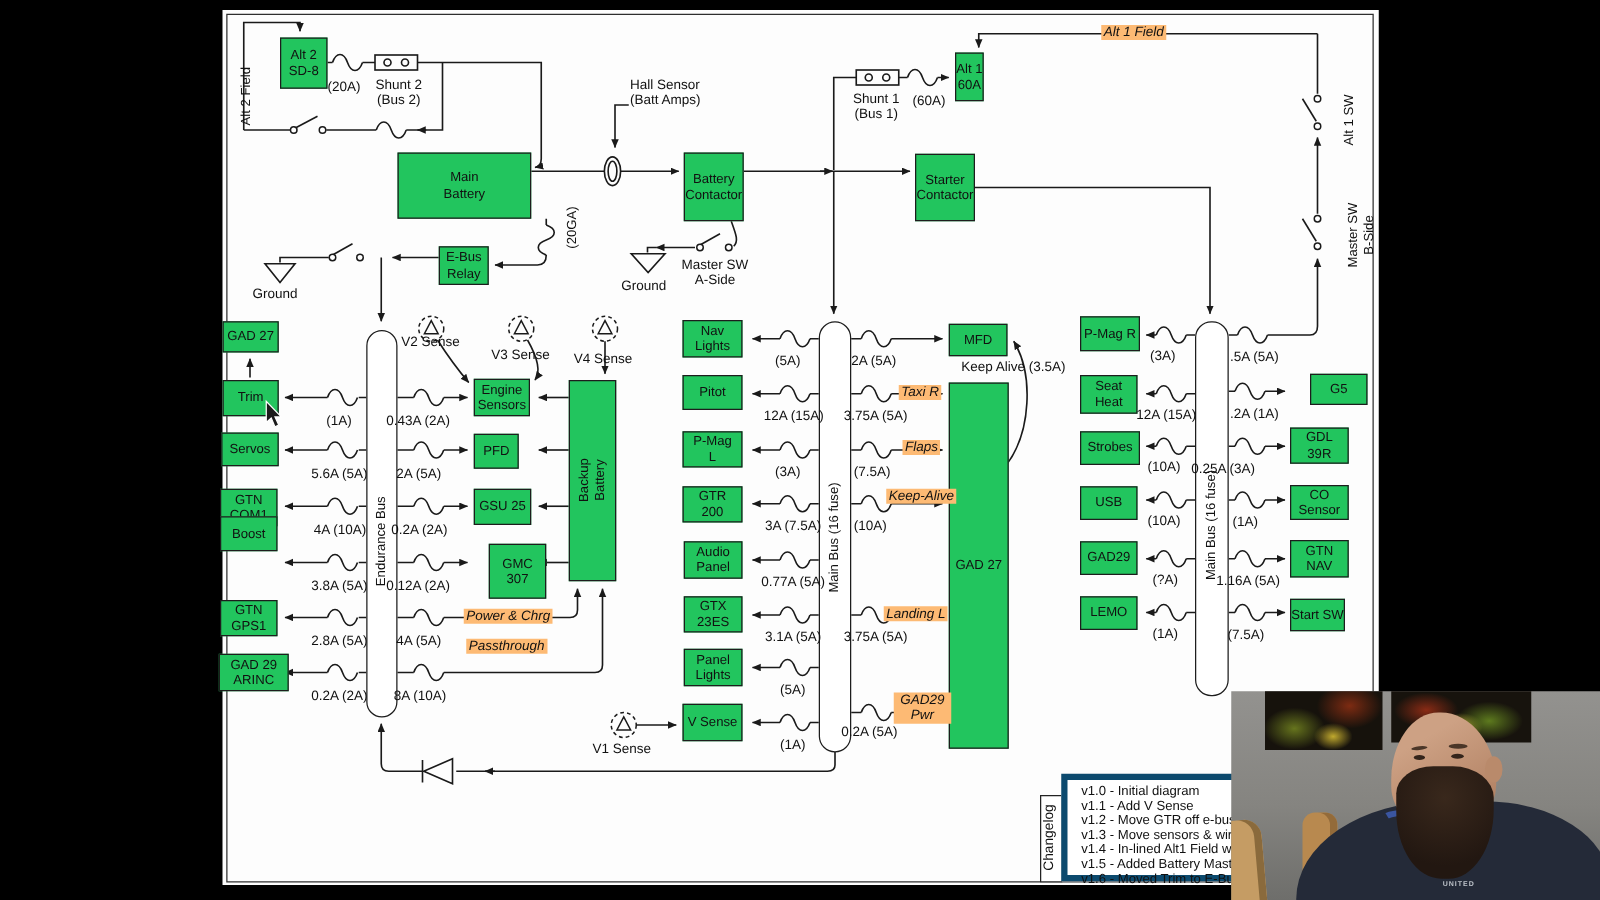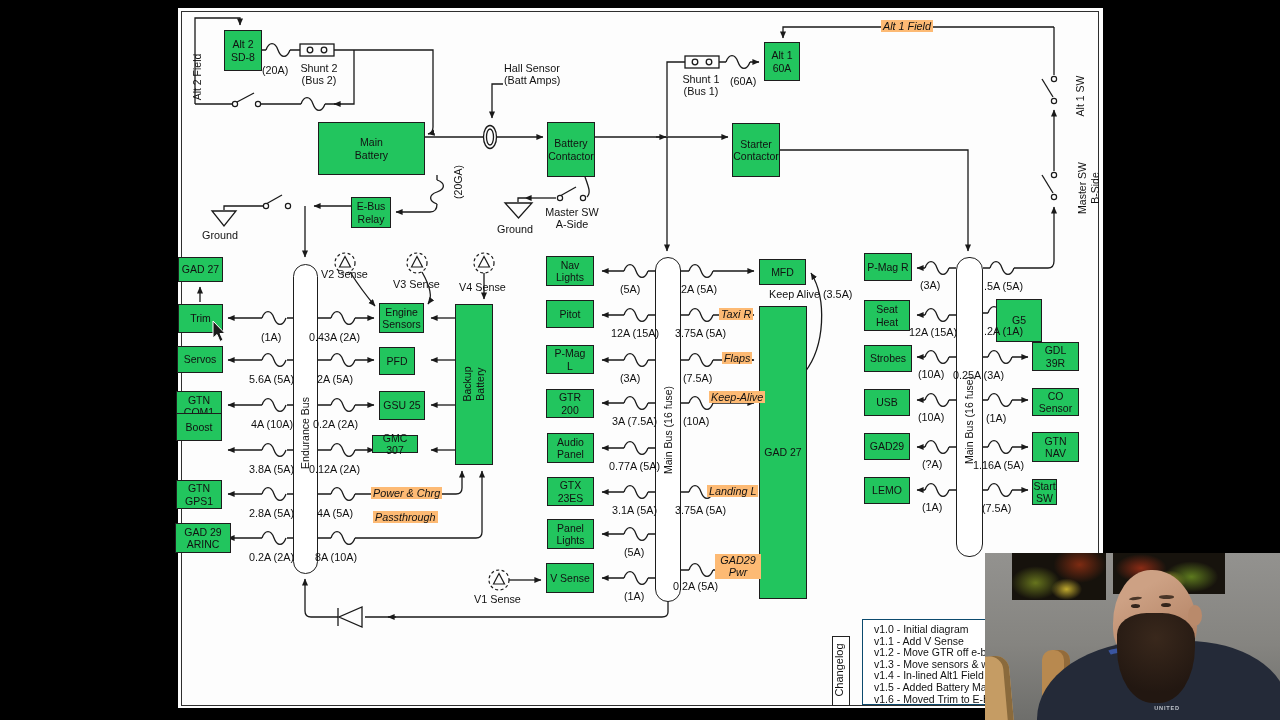--- a/index.html
+++ b/index.html
@@ -12,22 +12,22 @@
   .b{position:absolute;background:#22c55e;border:1.4px solid #1d1d1d;display:flex;align-items:center;
      justify-content:center;text-align:center;font-size:10.5px;line-height:1.15;white-space:pre-line;
      z-index:3;box-sizing:border-box;}
   .bus{position:absolute;background:#fff;border:1.4px solid #1d1d1d;border-radius:13px;z-index:3;box-sizing:border-box;}
   .lbl{position:absolute;font-size:10.8px;white-space:pre-line;z-index:4;line-height:1.15;}
   .c{text-align:center;}
   .wb{background:#fdba74;padding:0 2px;font-style:italic;}
   .vlab{position:absolute;font-size:10.5px;white-space:pre-line;text-align:center;line-height:1.2;
         transform:translate(-50%,-50%) rotate(-90deg);z-index:4;}
   .clogbox{position:absolute;left:832px;top:636px;width:16px;height:68px;border:1px solid #222;background:#fff;z-index:3;}
-  .clogentries{position:absolute;left:849px;top:619px;width:152px;height:86px;border:1px solid #0c4a6e;
-        background:#fff;z-index:3;padding:4px 0 0 11px;font-size:10.5px;line-height:11.6px;box-sizing:border-box;margin-left:13px;}
+  .clogentries{position:absolute;left:849px;top:619px;width:152px;height:86px;border:5px solid #0c4a6e;
+        background:#fff;z-index:3;padding:4px 0 0 11px;font-size:10.5px;line-height:11.6px;box-sizing:border-box;}
   .titlebox{position:absolute;left:637px;top:639px;width:178px;height:65px;border:1px solid #222;background:#fff;
         z-index:3;display:flex;flex-direction:column;align-items:center;justify-content:center;font-size:11.5px;line-height:1.25;}
   
   .webcam{position:absolute;left:985px;top:553px;width:295px;height:167px;overflow:hidden;z-index:6;
         background:linear-gradient(180deg,#93928f 0%,#858480 55%,#6e6e6b 100%);}
   .webcam *{position:absolute;}
   .paint1{left:27px;top:-2px;width:94px;height:49px;background:
      radial-gradient(ellipse 42% 55% at 25% 65%,#66741d,transparent 62%),
      radial-gradient(ellipse 45% 60% at 72% 28%,#7d2b12,transparent 62%),
      radial-gradient(ellipse 30% 40% at 58% 78%,#c0a92e,transparent 55%),#16120c;}
@@ -252,39 +252,39 @@
   </svg>
 
   <div class="b" style="left:224px;top:30px;width:38px;height:41px">Alt 2
 SD-8</div>
   <div class="b" style="left:318px;top:122px;width:107px;height:53px">Main
 Battery</div>
   <div class="b" style="left:547px;top:122px;width:48px;height:55px">Battery
 Contactor</div>
   <div class="b" style="left:732px;top:123px;width:48px;height:54px">Starter
 Contactor</div>
-  <div class="b" style="left:764px;top:42px;width:36px;height:39px">Alt 1
+  <div class="b" style="left:764px;top:42px;width:23px;height:39px">Alt 1
 60A</div>
   <div class="b" style="left:351px;top:197px;width:40px;height:31px">E-Bus
 Relay</div>
   <div class="b" style="left:178px;top:257px;width:45px;height:25px">GAD 27</div>
   <div class="b" style="left:178px;top:304px;width:45px;height:29px">Trim</div>
   <div class="b" style="left:177px;top:346px;width:46px;height:27px">Servos</div>
   <div class="b" style="left:176px;top:391px;width:46px;height:30px">GTN
 COM1</div>
   <div class="b" style="left:176px;top:413px;width:46px;height:28px">Boost</div>
   <div class="b" style="left:176px;top:480px;width:46px;height:29px">GTN
 GPS1</div>
   <div class="b" style="left:175px;top:523px;width:56px;height:30px">GAD 29
 ARINC</div>
   <div class="b" style="left:379px;top:303px;width:45px;height:30px">Engine
 Sensors</div>
   <div class="b" style="left:379px;top:347px;width:36px;height:28px">PFD</div>
   <div class="b" style="left:379px;top:391px;width:46px;height:29px">GSU 25</div>
-  <div class="b" style="left:372px;top:435px;width:46px;height:18px">GMC
+  <div class="b" style="left:391px;top:435px;width:46px;height:44px">GMC
 307</div>
   <div class="b" style="left:455px;top:304px;width:38px;height:161px"></div>
   <div class="b" style="left:546px;top:256px;width:48px;height:30px">Nav
 Lights</div>
   <div class="b" style="left:546px;top:300px;width:48px;height:28px">Pitot</div>
   <div class="b" style="left:546px;top:345px;width:48px;height:29px">P-Mag
 L</div>
   <div class="b" style="left:546px;top:389px;width:48px;height:29px">GTR
 200</div>
   <div class="b" style="left:547px;top:433px;width:47px;height:30px">Audio
@@ -296,28 +296,28 @@
   <div class="b" style="left:546px;top:563px;width:48px;height:30px">V Sense</div>
   <div class="b" style="left:759px;top:306px;width:48px;height:293px">GAD 27</div>
   <div class="b" style="left:759px;top:259px;width:47px;height:26px">MFD</div>
   <div class="b" style="left:864px;top:253px;width:48px;height:28px">P-Mag R</div>
   <div class="b" style="left:864px;top:300px;width:46px;height:31px">Seat
 Heat</div>
   <div class="b" style="left:864px;top:345px;width:48px;height:27px">Strobes</div>
   <div class="b" style="left:864px;top:389px;width:46px;height:27px">USB</div>
   <div class="b" style="left:864px;top:433px;width:46px;height:27px">GAD29</div>
   <div class="b" style="left:864px;top:477px;width:46px;height:27px">LEMO</div>
-  <div class="b" style="left:996px;top:299px;width:46px;height:43px">G5</div>
+  <div class="b" style="left:1048px;top:299px;width:46px;height:25px">G5</div>
   <div class="b" style="left:1032px;top:342px;width:47px;height:29px">GDL
 39R</div>
   <div class="b" style="left:1032px;top:388px;width:47px;height:28px">CO
 Sensor</div>
   <div class="b" style="left:1032px;top:432px;width:47px;height:30px">GTN
 NAV</div>
-  <div class="b" style="left:1032px;top:479px;width:25px;height:26px">Start SW</div>
+  <div class="b" style="left:1032px;top:479px;width:44px;height:26px">Start SW</div>
 
   <div class="bus" style="left:293px;top:264px;width:25px;height:310px"></div>
   <div class="bus" style="left:655px;top:257px;width:26px;height:345px"></div>
   <div class="bus" style="left:956px;top:257px;width:27px;height:300px"></div>
 
   <div class="vlab" style="left:305px;top:433px">Endurance Bus</div>
   <div class="vlab" style="left:668px;top:430px">Main Bus (16 fuse)</div>
   <div class="vlab" style="left:969px;top:420px">Main Bus (16 fuse)</div>
   <div class="vlab" style="left:474px;top:384px">Backup
 Battery</div>

